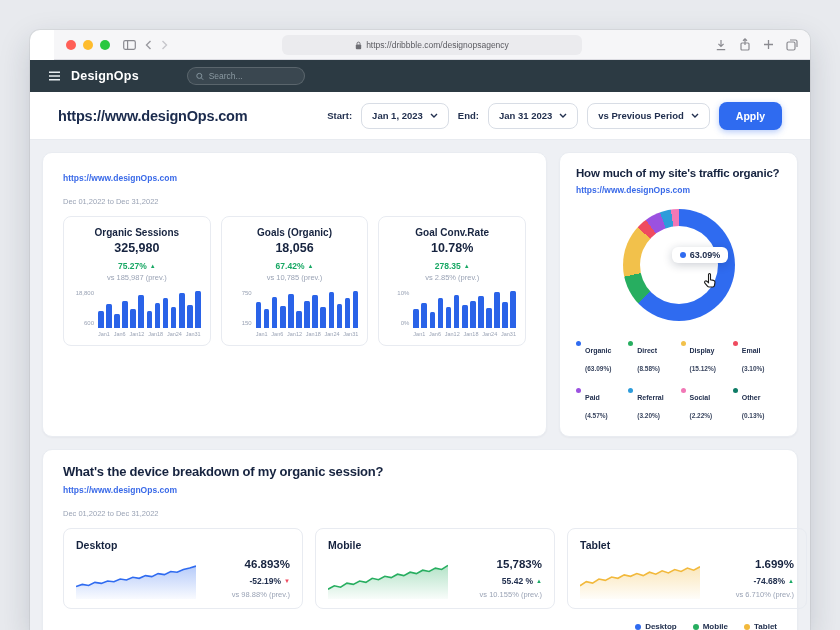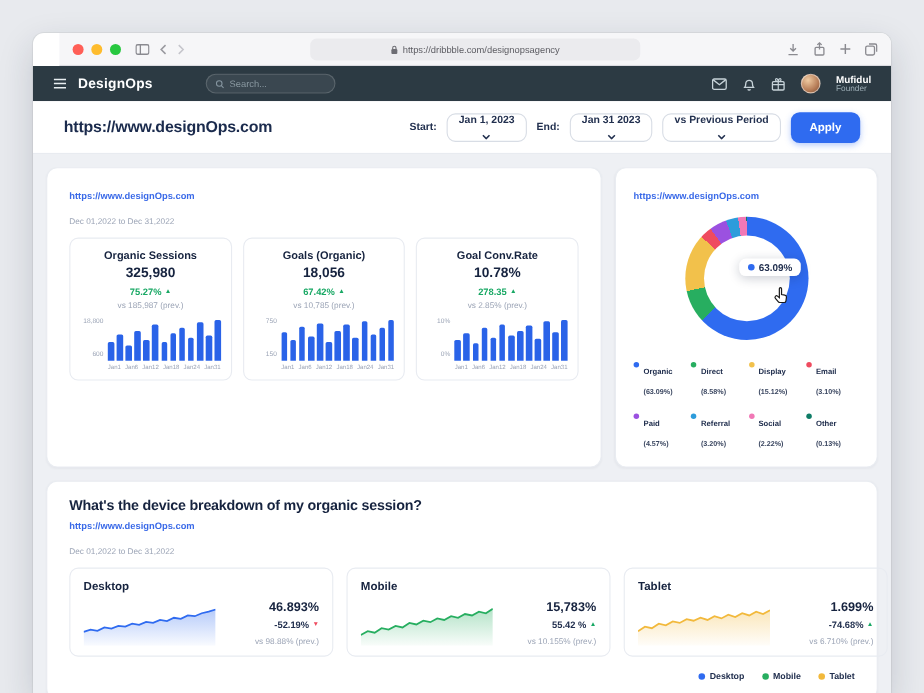--- a/index.html
+++ b/index.html
@@ -42,21 +42,21 @@
   .user-role { color:#9fb0b8; font-size:7.5px; }
 
   
   .url-toolbar { height:48px; background:#fff; border-bottom:1px solid #e8ebf0;
     display:flex; align-items:center; padding:0 28px; gap:10px; }
   .site-heading { font-size:14.5px; font-weight:800; color:#1b2b4d; letter-spacing:-.2px; }
   .controls { margin-left:auto; display:flex; align-items:center; gap:9px; }
   .ctl-label { font-size:9.5px; font-weight:700; color:#22304f; }
   .select { height:26px; border:1px solid #d8dde5; border-radius:8px; background:#fff;
     display:flex; align-items:center; gap:7px; padding:0 10px;
-    font-size:9.5px; font-weight:700; color:#22304f; cursor:pointer;flex-direction:column; }
+    font-size:9.5px; font-weight:700; color:#22304f; cursor:pointer; }
   .btn-apply { height:28px; padding:0 17px; background:#2f6bf0; color:#fff; border:0;
     border-radius:8px; font-size:10.5px; font-weight:700; cursor:pointer;
     font-family:"Liberation Sans",sans-serif; box-shadow:0 2px 6px rgba(47,107,240,.35); }
 
   
   .main { background:#eef0f4; height:490px; padding:12px; overflow:hidden; }
   .row1 { display:flex; gap:12px; }
   .card { background:#fff; border-radius:10px; border:1px solid #e9ecf1;
     box-shadow:0 1px 2px rgba(20,30,60,.04); }
 
@@ -180,40 +180,20 @@
       <path d="M1 1.2h11 M1 5h11 M1 8.8h11" stroke="#e8eef1" stroke-width="1.4"></path>
     </svg>
     <span class="brand">DesignOps</span>
     <div class="hsearch">
       <svg width="9" height="9" viewBox="0 0 9 9">
         <circle cx="3.8" cy="3.8" r="2.9" fill="none" stroke="#8696a0" stroke-width="1.1"></circle>
         <path d="M6 6 L8.3 8.3" stroke="#8696a0" stroke-width="1.1"></path>
       </svg>
       <input type="text" placeholder="Search..." style="">
     </div>
-    <div class="header-right">
-      <svg width="14" height="11" viewBox="0 0 14 11">
-        <rect x="0.8" y="0.8" width="12.4" height="9.4" rx="1.5" fill="none" stroke="#c7d3d9" stroke-width="1.2"></rect>
-        <path d="M1.4 1.6 L7 6 L12.6 1.6" fill="none" stroke="#c7d3d9" stroke-width="1.2"></path>
-      </svg>
-      <svg width="12" height="13" viewBox="0 0 12 13">
-        <path d="M2 9.5 C2.8 8.5 3 7.5 3 6 a3 3 0 0 1 6 0 c0 1.5 .2 2.5 1 3.5 Z" fill="none" stroke="#c7d3d9" stroke-width="1.2"></path>
-        <path d="M4.8 11.2 a1.3 1.3 0 0 0 2.4 0" fill="none" stroke="#c7d3d9" stroke-width="1.2"></path>
-      </svg>
-      <svg width="13" height="13" viewBox="0 0 13 13">
-        <rect x="1.2" y="4.2" width="10.6" height="7.6" rx="1" fill="none" stroke="#c7d3d9" stroke-width="1.2"></rect>
-        <path d="M6.5 4.2 v7.6 M1.2 7 h10.6" stroke="#c7d3d9" stroke-width="1.1"></path>
-        <path d="M6.5 4 C4.5 4 3.4 2.8 4.2 1.8 C5 0.9 6.5 2 6.5 4 C6.5 2 8 0.9 8.8 1.8 C9.6 2.8 8.5 4 6.5 4 Z" fill="none" stroke="#c7d3d9" stroke-width="1"></path>
-      </svg>
-      <span class="avatar"></span>
-      <div class="user-stack">
-        <div class="user-name">Mufidul</div>
-        <div class="user-role">Founder</div>
-      </div>
-    </div>
   </div>
 
   <div class="url-toolbar">
     <span class="site-heading">https://www.designOps.com</span>
     <div class="controls">
       <span class="ctl-label">Start:</span>
       <div class="select">
         <span>Jan 1, 2023</span>
         <svg width="8" height="5" viewBox="0 0 8 5">
           <path d="M1 1 L4 4 L7 1" fill="none" stroke="#22304f" stroke-width="1.4"></path>
@@ -364,20 +344,21 @@
                   <span>Jan24</span>
                   <span>Jan31</span>
                 </div>
               </div>
             </div>
           </div>
         </div>
       </section>
 
       <section class="card donut-card">
+        <div class="card-title">How much of my site's traffic organic?</div>
         <div class="card-url">https://www.designOps.com</div>
         <div class="donut-wrap">
           <div class="donut-ring" style="background: conic-gradient(rgb(47, 107, 240) 0deg, rgb(47, 107, 240) 227.1deg, rgb(39, 174, 96) 227.1deg, rgb(39, 174, 96) 258deg, rgb(242, 193, 75) 258deg, rgb(242, 193, 75) 312.4deg, rgb(239, 75, 95) 312.4deg, rgb(239, 75, 95) 323.6deg, rgb(155, 81, 224) 323.6deg, rgb(155, 81, 224) 340.1deg, rgb(45, 156, 219) 340.1deg, rgb(45, 156, 219) 351.6deg, rgb(241, 120, 182) 351.6deg, rgb(241, 120, 182) 359.6deg, rgb(14, 124, 102) 359.6deg, rgb(14, 124, 102) 360deg);"></div>
           <div class="donut-hole"></div>
           <div class="donut-tooltip">
             <span class="tip-dot" style="background: rgb(47, 107, 240);"></span>
             <span>63.09%</span>
           </div>
           <svg class="cursor-svg" width="15" height="17" viewBox="0 0 15 17">
             <path d="M6.5 1.5c.6 0 1 .45 1 1v5.2l3 .65c.95.2 1.6 1.05 1.45 2l-.45 3.1c-.12.85-.85 1.55-1.7 1.55H6c-.52 0-1.02-.22-1.36-.62L1.9 11.2c-.5-.6-.42-1.5.18-2 .5-.42 1.25-.4 1.75.02l1.67 1.4V2.5c0-.55.45-1 1-1z" fill="#fff" stroke="#1b1b1b" stroke-width="1.1"></path>

